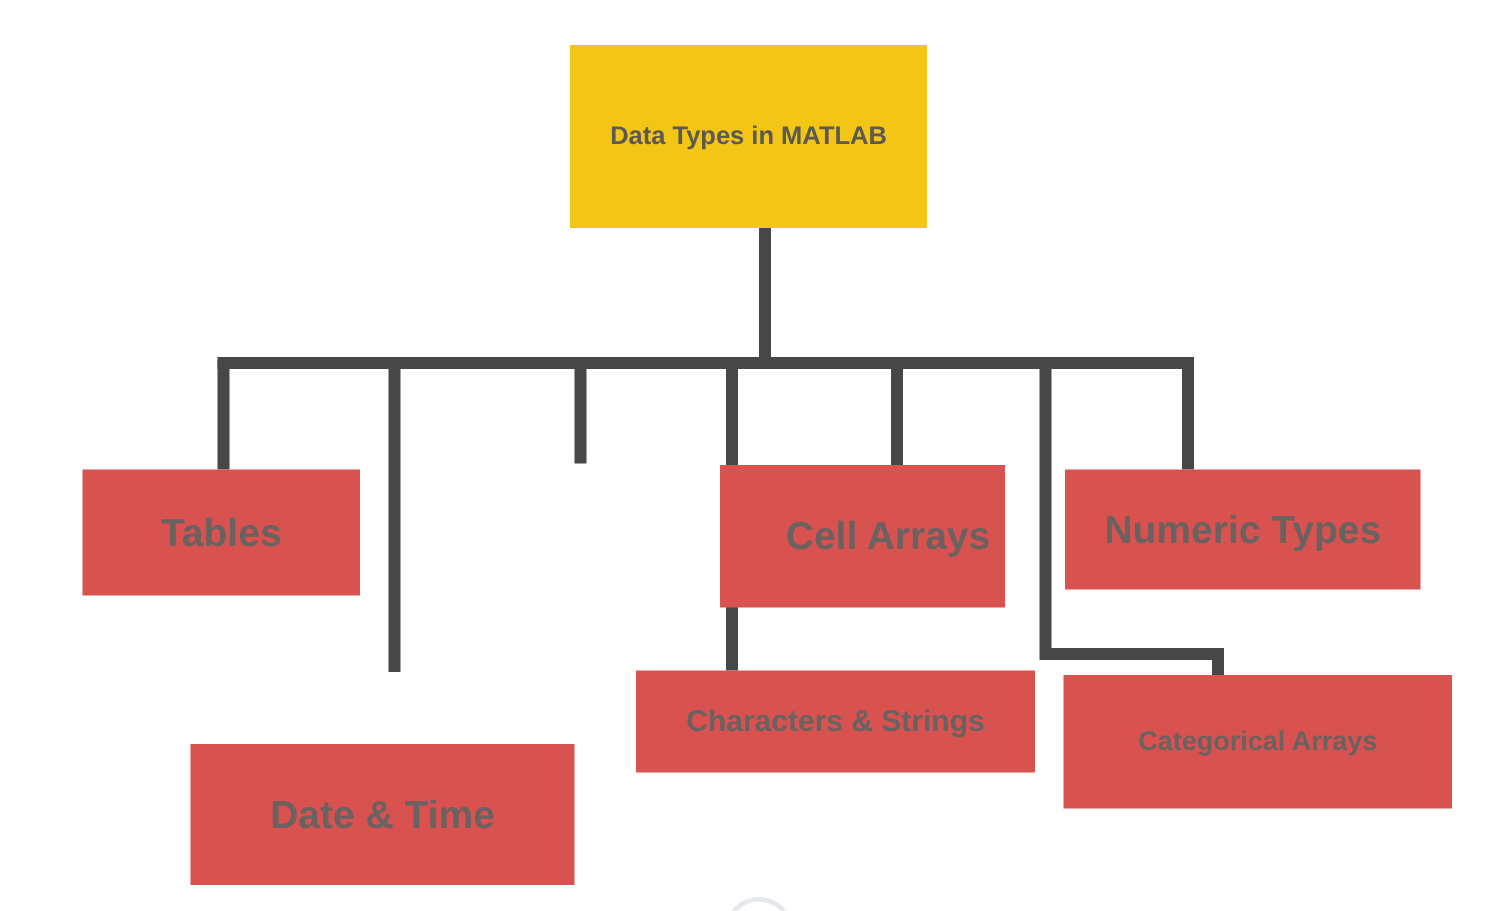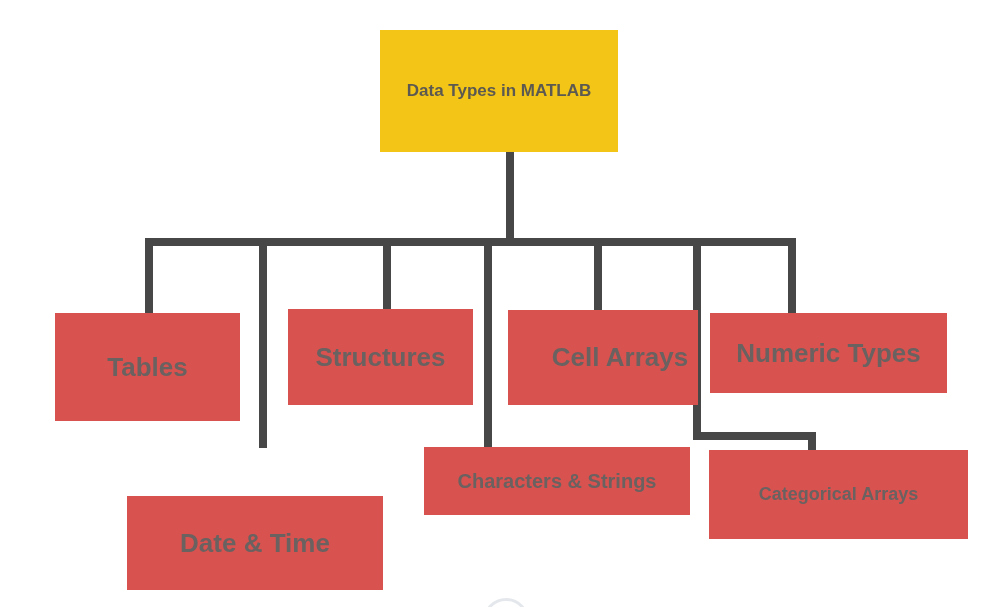--- a/index.html
+++ b/index.html
@@ -33,23 +33,23 @@
   .node-root {
     left: 380px; top: 30px; width: 238px; height: 122px;
     background: var(--root-bg, #F3C517);
     color: var(--root-text, #5B5951);
     font-size: 17px;
   }
   .node-child {
     background: var(--child-bg, #D8534F);
     color: var(--child-text, #6A6161);
   }
-  .node-tables    { left: 55px;  top: 313px; width: 185px; height: 108px; font-size: 26px; }
+  .node-tables    { left: 55px;  top: 313px; width: 185px; height: 84px; font-size: 26px; }
   .node-structures{ left: 288px; top: 309px; width: 185px; height: 96px; font-size: 26px; }
-  .node-cell      { left: 508px; top: 310px; width: 190px; height: 95px; font-size: 26px; padding-left: 34px; }
+  .node-cell      { left: 480px; top: 310px; width: 190px; height: 95px; font-size: 26px; padding-left: 34px; }
   .node-numeric   { left: 710px; top: 313px; width: 237px; height: 80px; font-size: 26px; }
   .node-datetime  { left: 127px; top: 448px; width: 256px; height: 94px; font-size: 26px; margin-top: 48px; }
   .node-chars     { left: 424px; top: 447px; width: 266px; height: 68px; font-size: 20px; }
   .node-categ     { left: 709px; top: 450px; width: 259px; height: 89px; font-size: 18px; }
 
   .node-label { pointer-events: none; }
 
   
   .seg-root-drop   { left: 506px; top: 152px; width: 8px;   height: 88px; }
   .seg-trunk       { left: 145px; top: 238px; width: 651px; height: 8px;  }
@@ -92,23 +92,20 @@
   <div class="conn seg-drop-numeric"></div>
 
   <div class="node node-root">
     <span class="node-label">Data Types in MATLAB</span>
   </div>
 
   <div class="node node-child node-tables">
     <span class="node-label">Tables</span>
   </div>
 
-  <div class="node node-child node-structures">
-    <span class="node-label">Structures</span>
-  </div>
 
   <div class="node node-child node-cell">
     <span class="node-label">Cell Arrays</span>
   </div>
 
   <div class="node node-child node-numeric">
     <span class="node-label">Numeric Types</span>
   </div>
 
   <div class="node node-child node-datetime">

